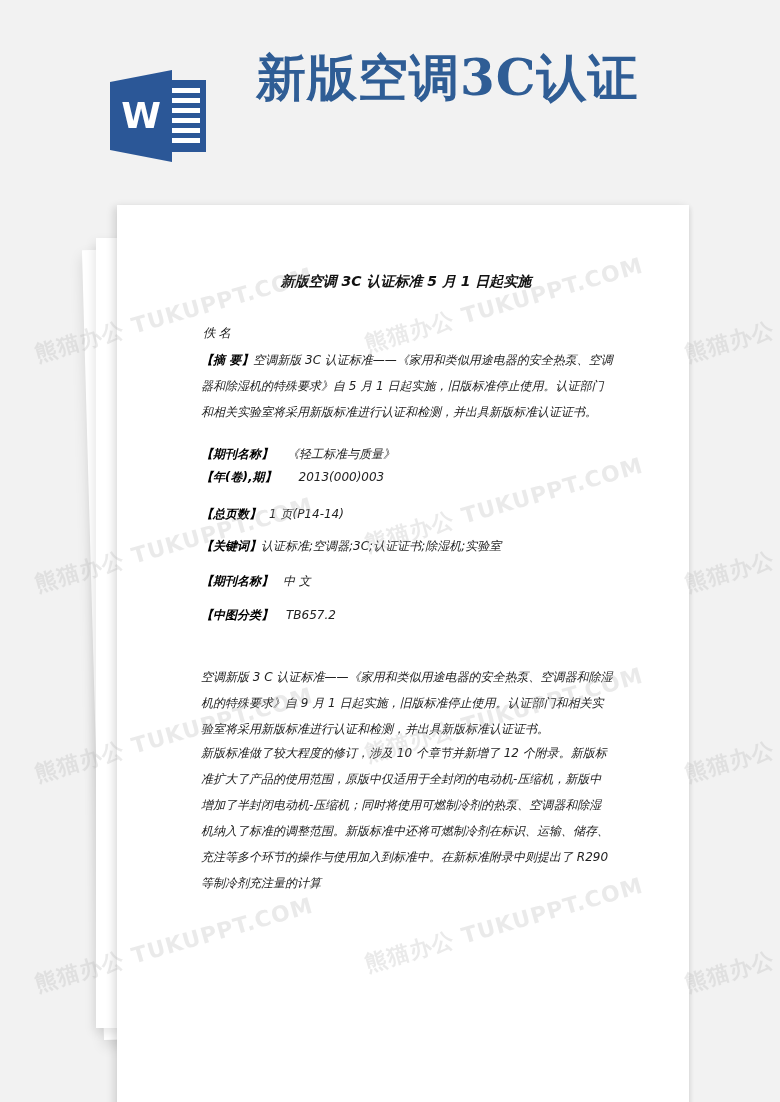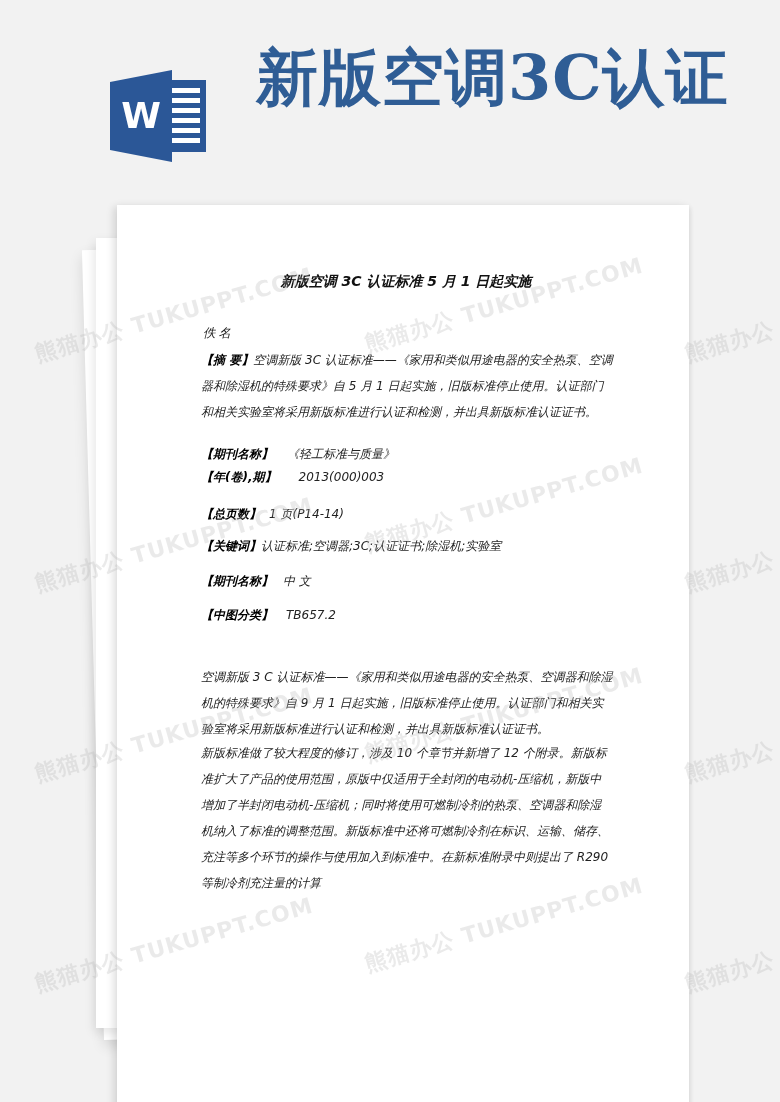--- a/index.html
+++ b/index.html
@@ -7,21 +7,21 @@
       width: 780px; height: 1102px;
       background: #f2f2f2;
       position: relative; overflow: hidden;
       font-family: "DejaVu Sans", "Liberation Sans", sans-serif;
       color: #222;
     }
     .word-icon { position: absolute; left: 108px; top: 68px; width: 100px; height: 96px; }
     .banner-title {
       position: absolute; left: 256px; top: 52px;
       font-family: "DejaVu Serif", "Liberation Serif", serif;
-      font-weight: bold; font-size: 62px; line-height: 52px;
+      font-weight: bold; font-size: 50px; line-height: 52px;
       color: #2f5d95; letter-spacing: 1px;
     }
     .banner-title div { white-space: nowrap; }
     .sheet {
       position: absolute; background: #fff;
     }
     .sheet-back2 {
       left: 104px; top: 250px; width: 575px; height: 790px;
       transform: rotate(-1.6deg); transform-origin: left bottom;
       box-shadow: 0 6px 14px rgba(0,0,0,0.12);

